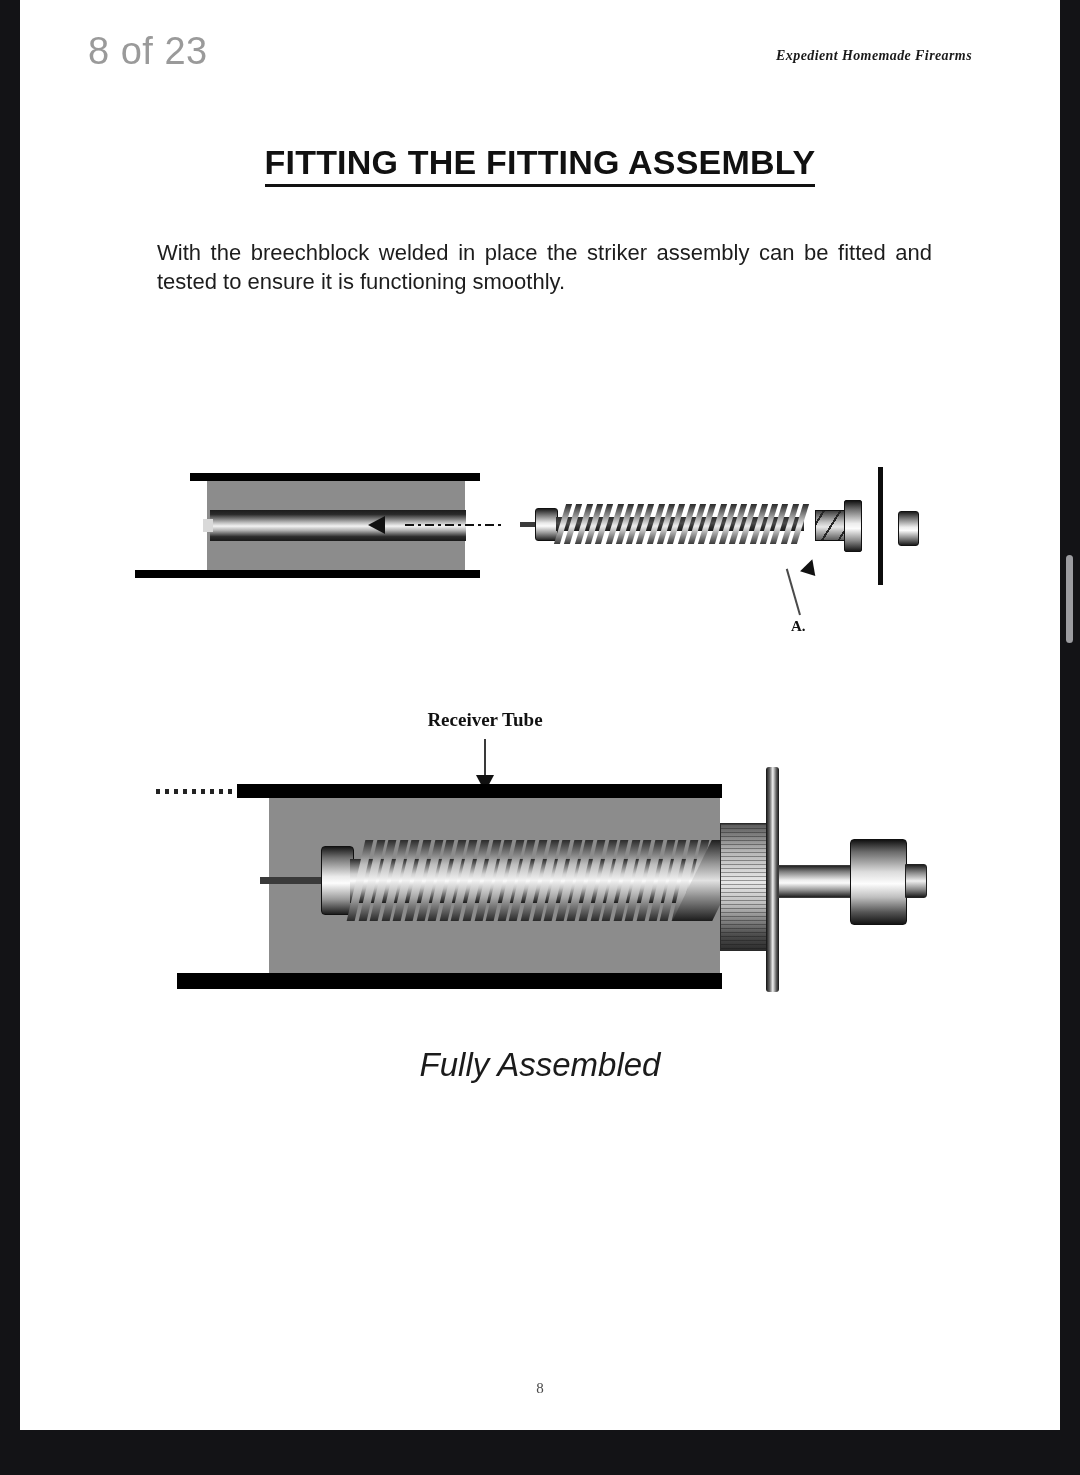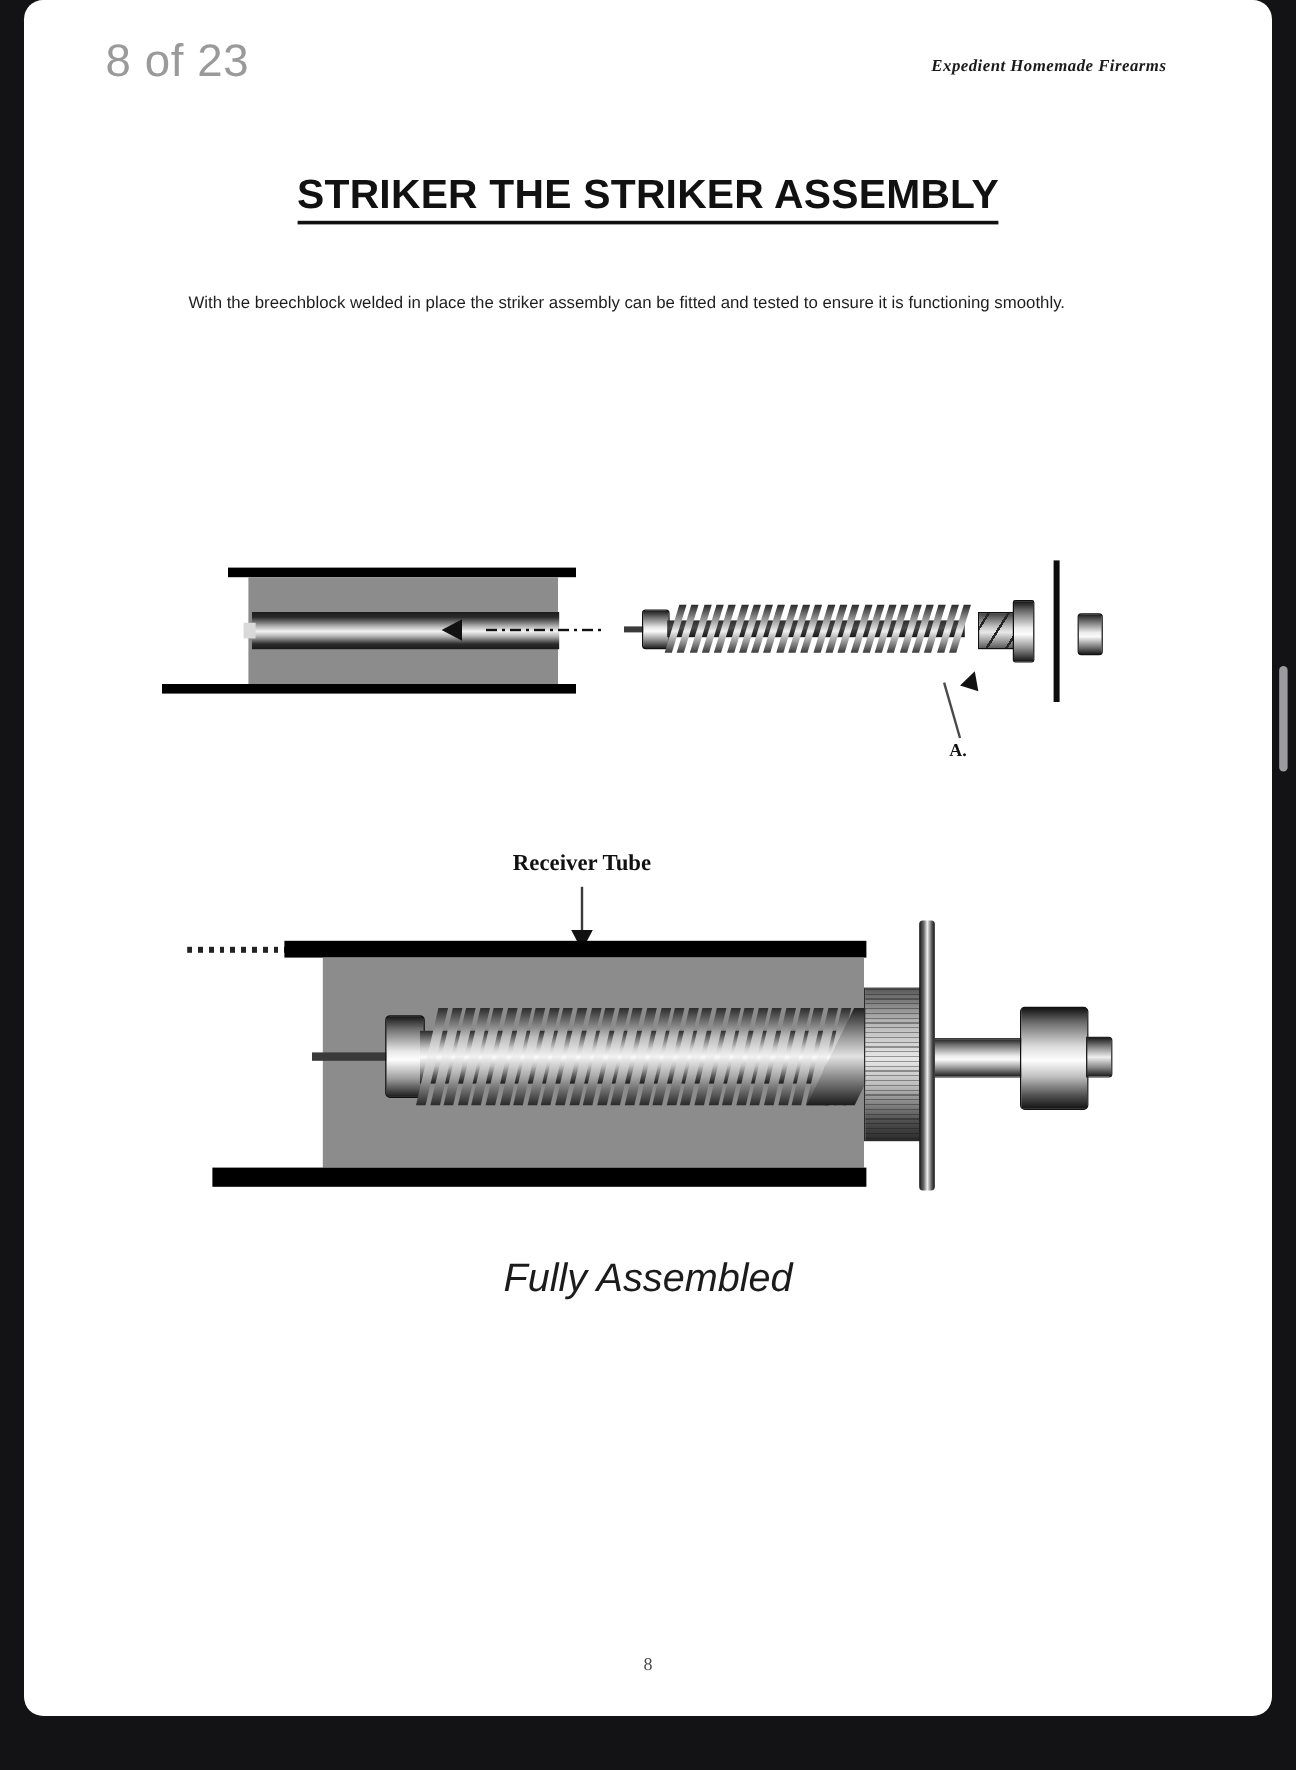--- a/index.html
+++ b/index.html
@@ -9,21 +9,21 @@
     font-family:"Liberation Sans", sans-serif;
   }
   #viewport{
     position:relative; width:1080px; height:1475px;
     background:#131316;
   }
 
   
   #page{
     position:absolute; left:20px; top:0; width:1040px; height:1430px;
-    background:#ffffff; overflow:hidden;border-radius:16px;
+    background:#ffffff; overflow:hidden;
   }
 
   
   #page-indicator{
     position:absolute; left:68px; top:30px;
     font-size:38px; color:#9a9a9a; letter-spacing:.5px;
     font-family:"Liberation Sans", sans-serif;
   }
   #book-header{
     position:absolute; right:88px; top:48px;
@@ -37,21 +37,21 @@
     position:absolute; top:143px; left:0; width:1040px;
     text-align:center; font-size:34px; color:#111;
     letter-spacing:.2px;
   }
   #doc-title span{
     border-bottom:3px solid #111; padding-bottom:3px;
   }
 
   
   .para{
-    position:absolute; color:#1d1d1d; font-size:14px;
+    position:absolute; color:#1d1d1d; font-size:22px;
     line-height:29px; text-align:justify;
   }
   #para-intro{ left:137px; top:238px; width:775px; }
   #para-order{ left:440px; top:331px; width:448px; }
 
   
   #exploded{ position:absolute; left:0; top:455px; width:1040px; height:200px; }
 
   .blackbar{ position:absolute; background:#000; }
 
@@ -276,21 +276,21 @@
 <body>
 
 <div id="viewport">
 
   <div id="page">
 
     <div id="page-indicator">8 of 23</div>
 
     <div id="book-header">Expedient Homemade Firearms</div>
 
-    <h1 id="doc-title"><span>STRIKER THE STRIKER ASSEMBLY</span></h1>
+    <h1 id="doc-title"><span>FITTING THE FITTING ASSEMBLY</span></h1>
 
     <p class="para" id="para-intro">With the breechblock welded in place the striker assembly can be fitted and tested to ensure it is functioning smoothly.</p>
 
 
     <div id="exploded">
 
       <div class="blackbar" id="bb-top"></div>
       <div class="blackbar" id="bb-bottom"></div>
       <div id="tube-body"></div>
       <div id="bore"></div>

